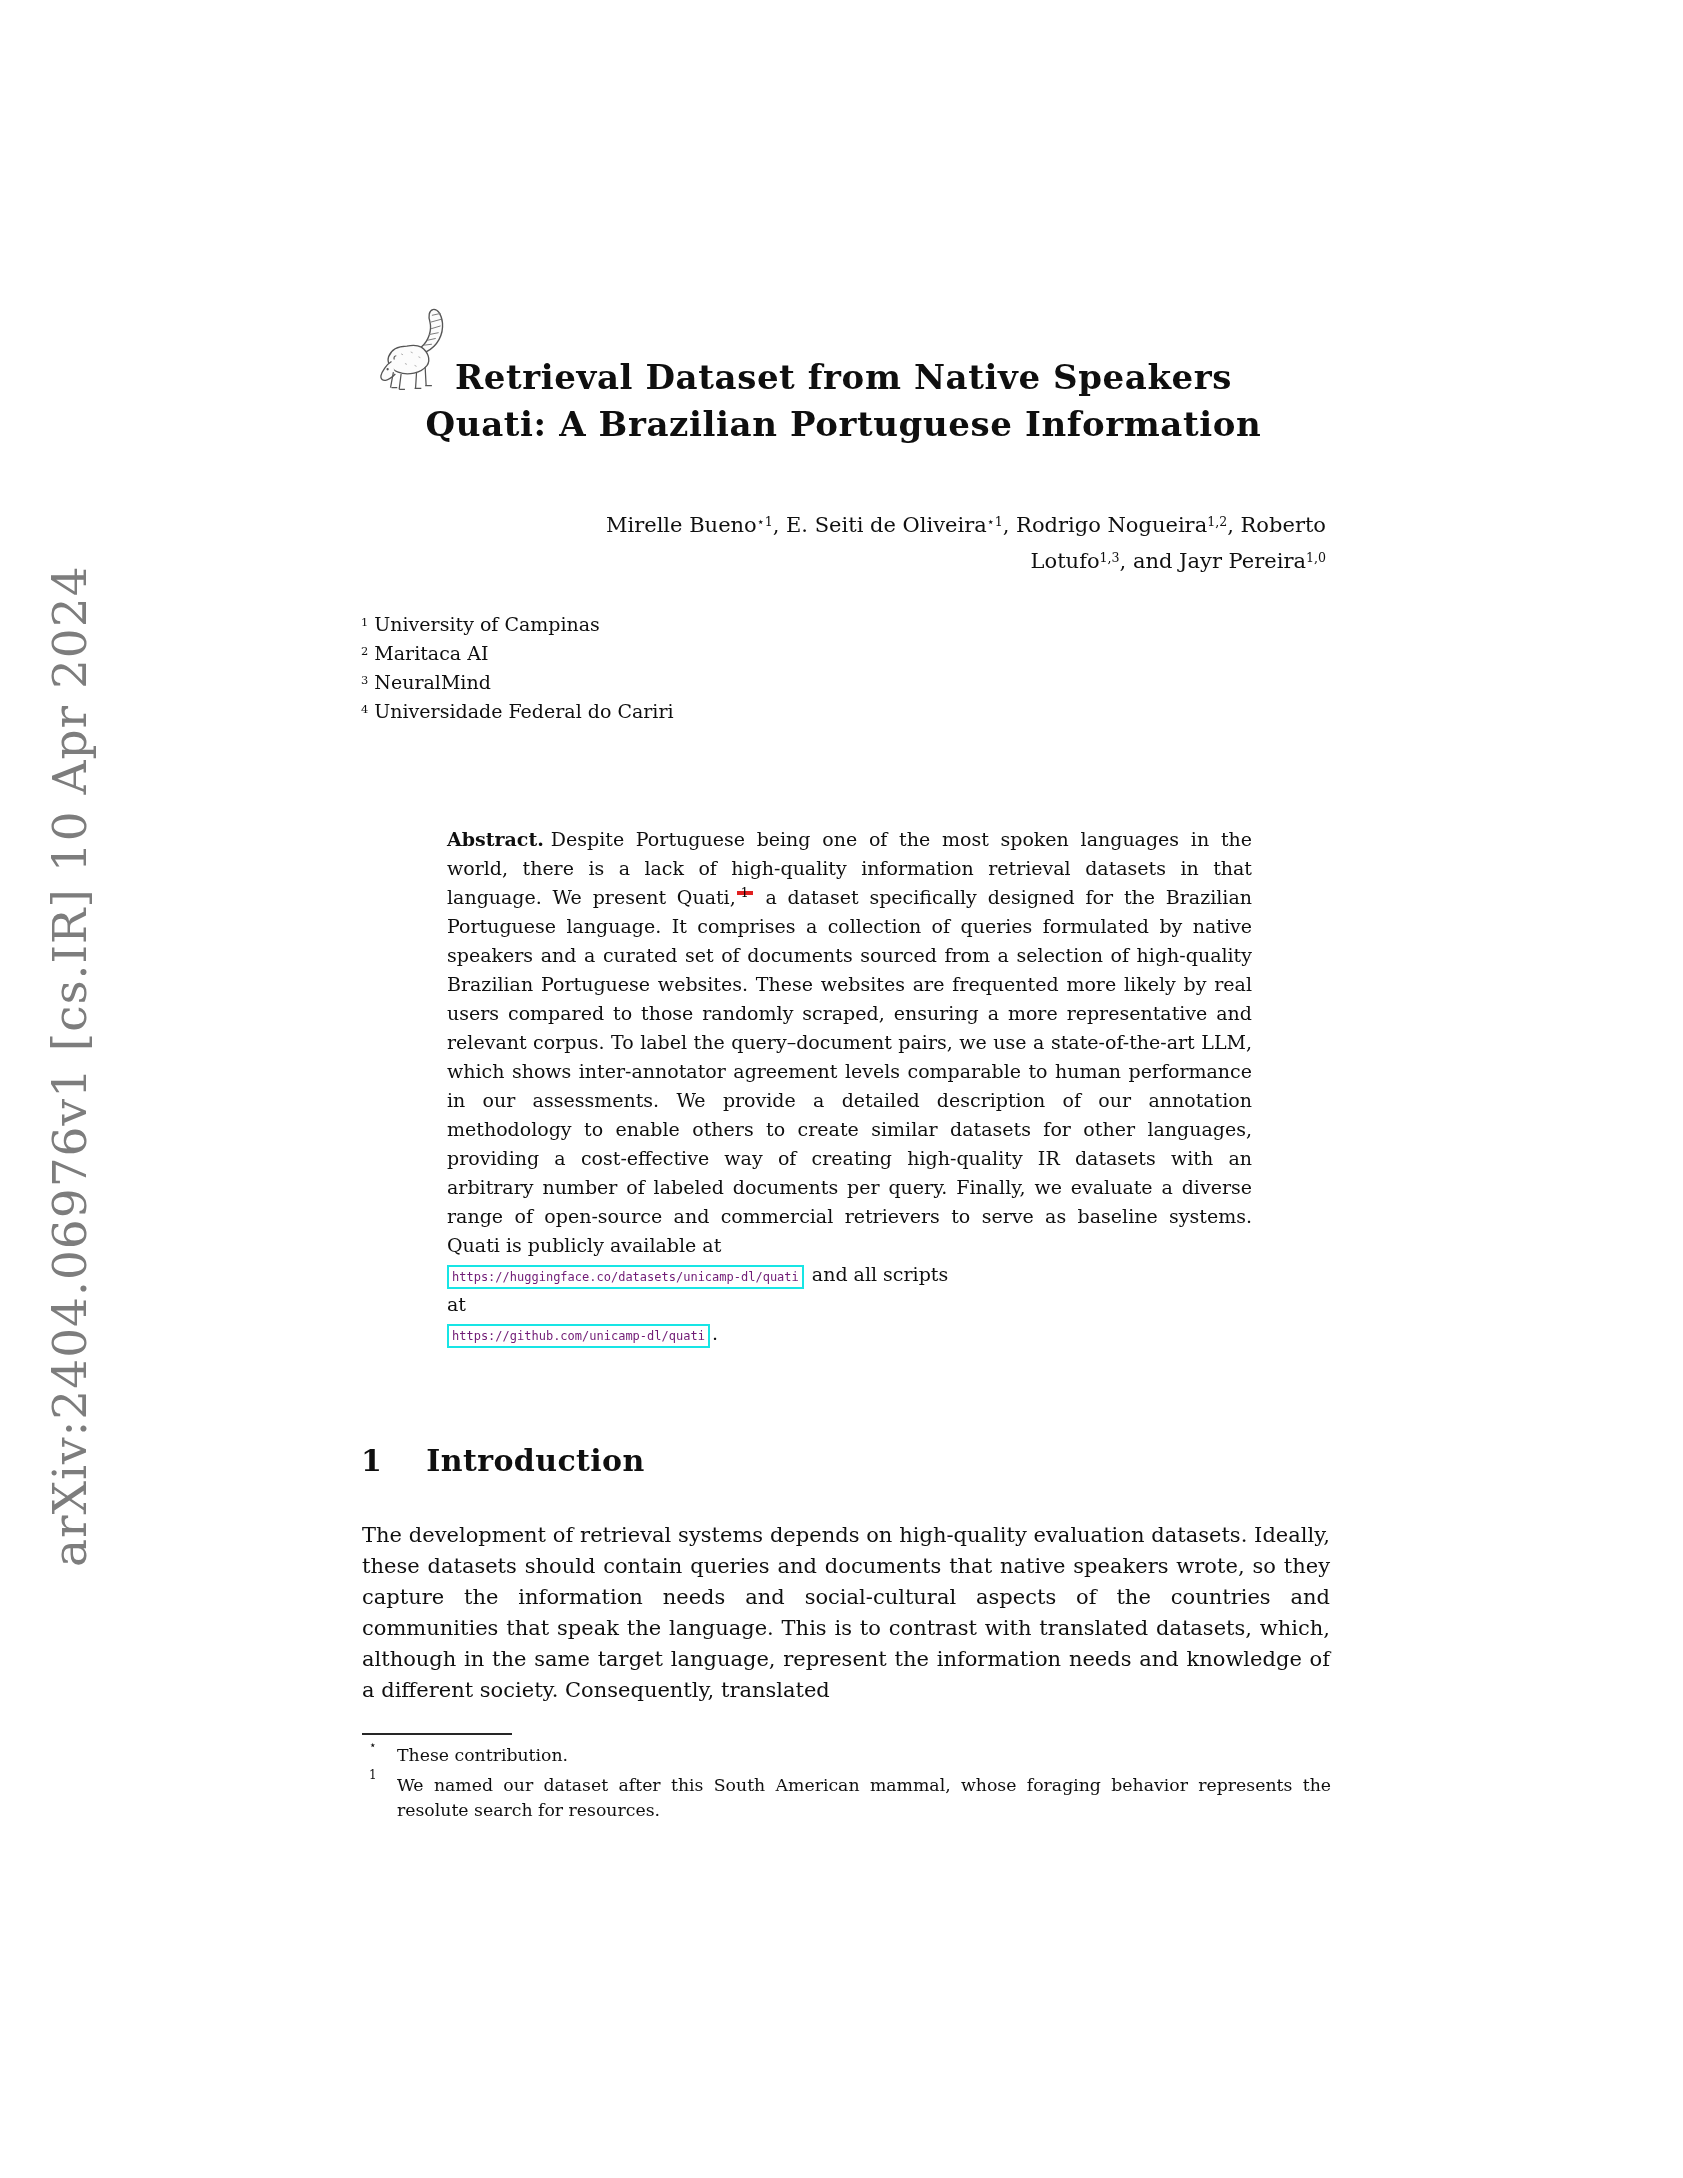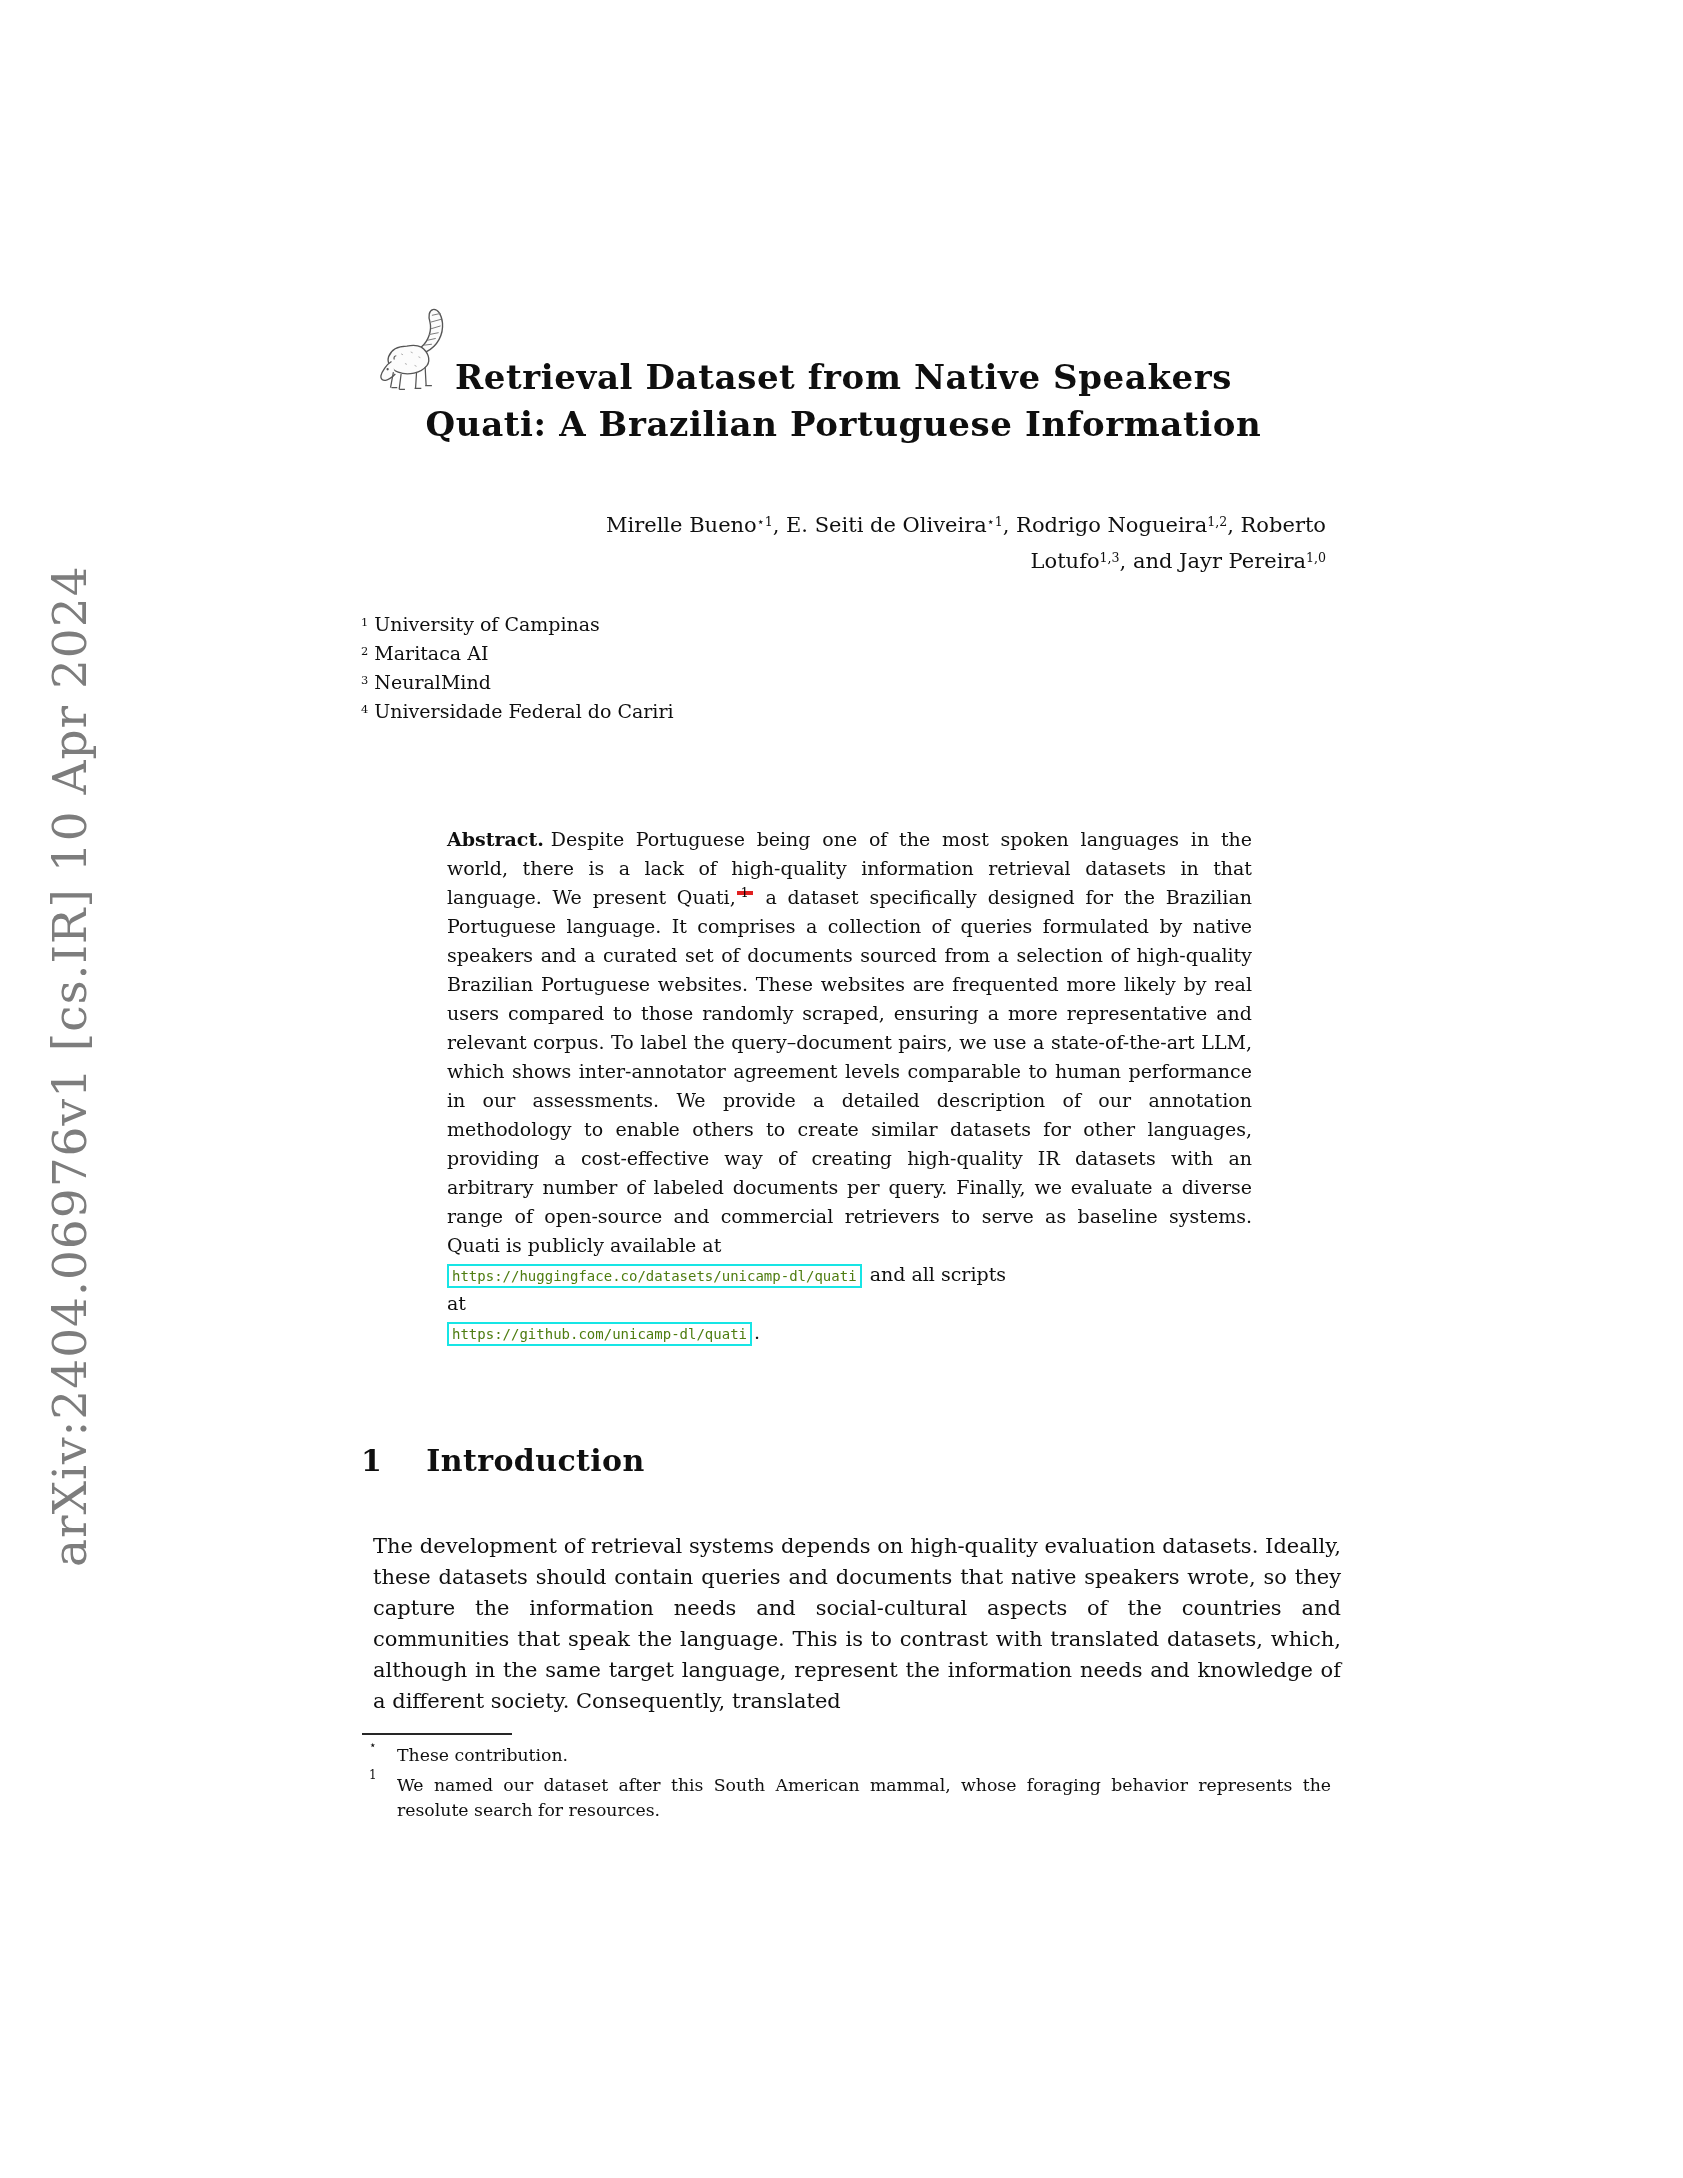--- a/index.html
+++ b/index.html
@@ -31,40 +31,40 @@
   sup.s{
     font-size:60%;vertical-align:baseline;position:relative;top:-0.45em;line-height:0;
   }
   
   .abstract{
     position:absolute;left:447px;top:825px;width:805px;
     font-size:19px;line-height:29px;text-align:justify;margin:0;
   }
   .abstract-label{font-weight:bold;margin-right:7px;}
   .url-link{
-    font-family:"DejaVu Sans Mono", monospace;font-size:14px;
-    color:#4d7c0f;text-decoration:none;
+    font-family:"DejaVu Sans Mono", monospace;font-size:12px;
+    color:#701a75;text-decoration:none;
     border:2.5px solid #17e5e5;padding:0 3px;margin:1px 2px 1px 0;
     display:inline-block;line-height:20px;white-space:nowrap;
   }
   .fn-ref{
     font-size:12.4px;color:#000;text-decoration:none;
     border:2px solid #e02020;padding:0 2px;margin-left:1px;margin-right:2px;
     position:relative;top:-7px;line-height:0;display:inline-block;
   }
   
   .section-heading{
     position:absolute;left:361px;top:1443px;width:965px;
     font-size:30px;font-weight:bold;letter-spacing:0.4px;
   }
   .section-heading .sec-title{margin-left:44px;}
   
   .intro{
     position:absolute;left:361px;top:1519px;width:968px;
-    font-size:21px;line-height:31px;text-align:justify;margin:12px;
+    font-size:21px;line-height:31px;text-align:justify;margin:1px;
   }
   
   .footnote-rule{
     position:absolute;left:362px;top:1733px;width:150px;height:0;
     border-top:2px solid #262626;
   }
   .footnotes{
     position:absolute;left:361px;top:1743px;width:970px;
     font-size:17.3px;line-height:25px;
   }

